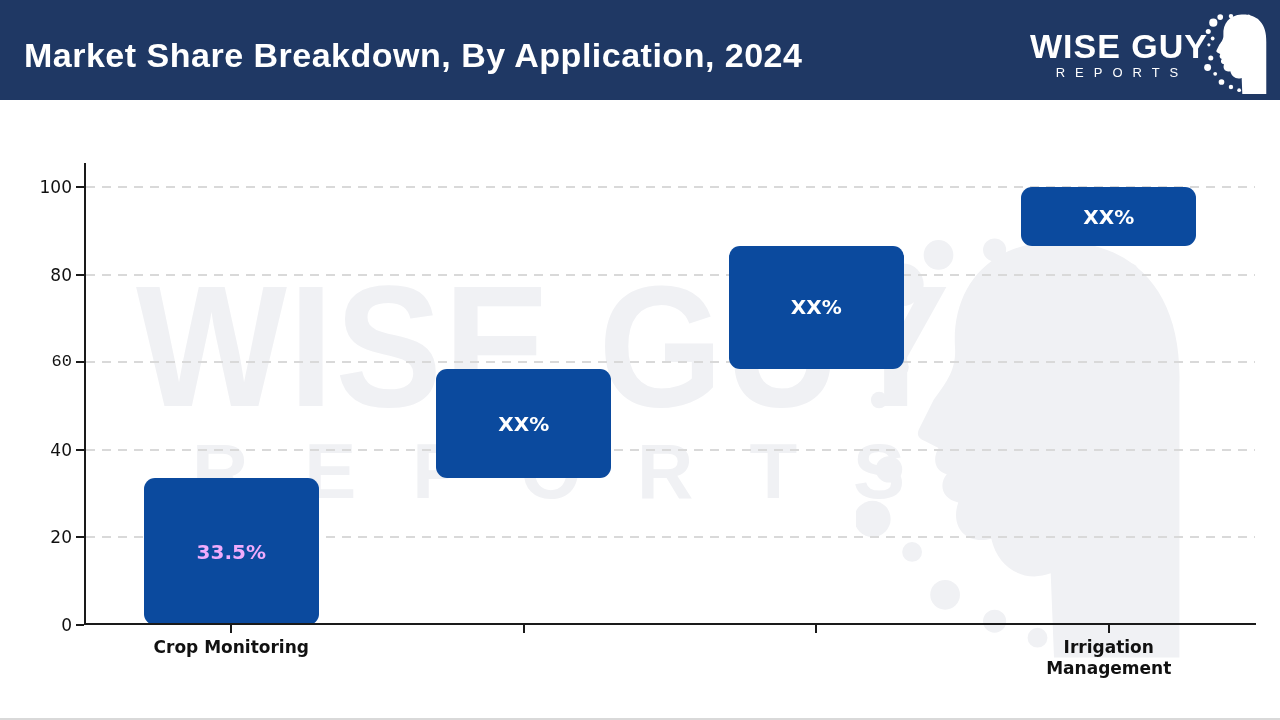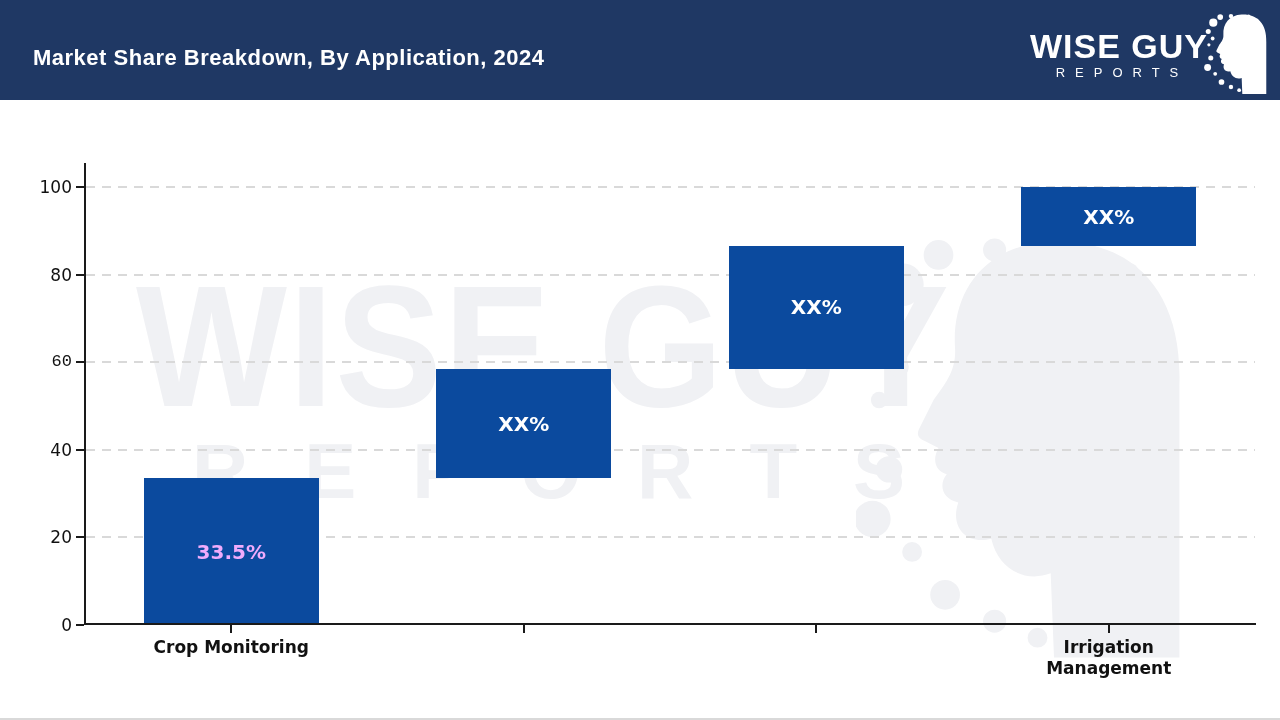--- a/index.html
+++ b/index.html
@@ -1,22 +1,22 @@
 <!DOCTYPE html>
 <html><head>
 <meta charset="utf-8">
 <style>
   html,body{margin:0;padding:0;background:#ffffff;}
   .page{position:relative;width:1280px;height:720px;background:#ffffff;overflow:hidden;
         font-family:"DejaVu Sans",sans-serif;}
 
   
   .header{position:absolute;top:0;left:0;width:1280px;height:100px;background:#1f3864;}
-  .title{position:absolute;left:20px;top:32px;margin:13px;color:#ffffff;
-         font-family:"Liberation Sans",sans-serif;font-size:22px;font-weight:bold;
+  .title{position:absolute;left:20px;top:32px;margin:4px;color:#ffffff;
+         font-family:"Liberation Sans",sans-serif;font-size:34px;font-weight:bold;
          letter-spacing:0.5px;white-space:nowrap;}
   .logo{position:absolute;top:12px;right:10px;display:flex;align-items:center;color:#ffffff;}
   .logo-text{text-align:center;margin-right:-6px;}
   .logo-line1{font-family:"Liberation Sans",sans-serif;font-size:34px;font-weight:bold;
               letter-spacing:1px;line-height:38px;white-space:nowrap;}
   .logo-line2{font-family:"Liberation Sans",sans-serif;font-size:13px;font-weight:normal;
               letter-spacing:10px;line-height:15px;padding-left:6px;white-space:nowrap;}
   .logo-head{width:68px;height:82px;fill:#ffffff;}
 
   
@@ -36,21 +36,21 @@
   .x-axis{position:absolute;left:84px;top:523px;width:1172px;height:2px;background:#1a1a1a;z-index:3;}
 
   .gridline{position:absolute;height:2px;z-index:1;
             background:repeating-linear-gradient(90deg,#d9d9d9 0 9px,transparent 9px 16px);}
   .ytick-mark{position:absolute;width:8px;height:2px;background:#1a1a1a;z-index:3;}
   .ytick-label{position:absolute;width:58px;height:30px;line-height:30px;text-align:right;
                color:#111111;font-size:17px;z-index:3;}
   .xtick-mark{position:absolute;width:2px;height:8px;background:#1a1a1a;z-index:3;}
   .xtick-label{position:absolute;width:180px;text-align:center;color:#111111;
                font-size:17px;font-weight:bold;line-height:21px;z-index:3;}
-  .bar{position:absolute;display:flex;align-items:center;justify-content:center;z-index:2;}
+  .bar{position:absolute;display:flex;align-items:center;justify-content:center;z-index:2;border-radius:11px;}
   .bar-label{font-size:20px;font-weight:bold;}
 
   .bottom-edge{position:absolute;left:0;bottom:0;width:1280px;height:2px;background:#d9d9d9;}
 </style>
 </head>
 <body>
 
 <svg width="0" height="0" style="position:absolute" aria-hidden="true">
   <defs>
     <g id="headshape">

